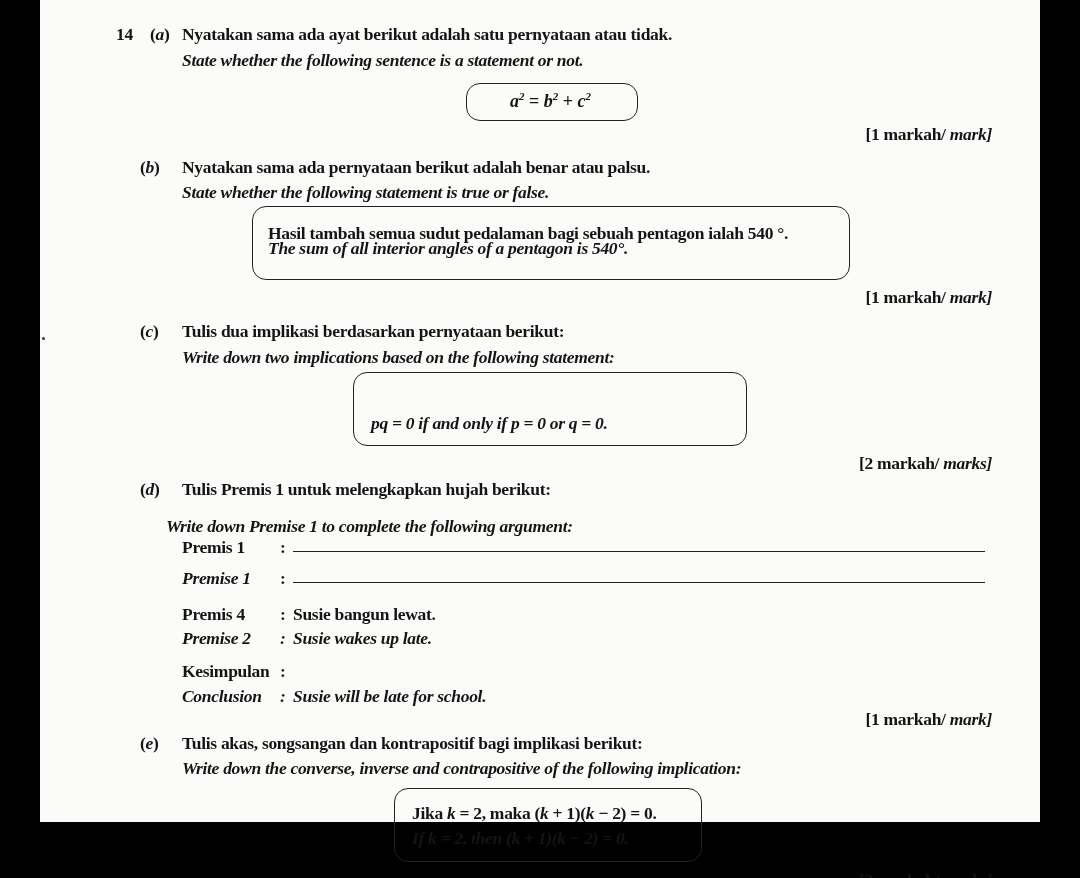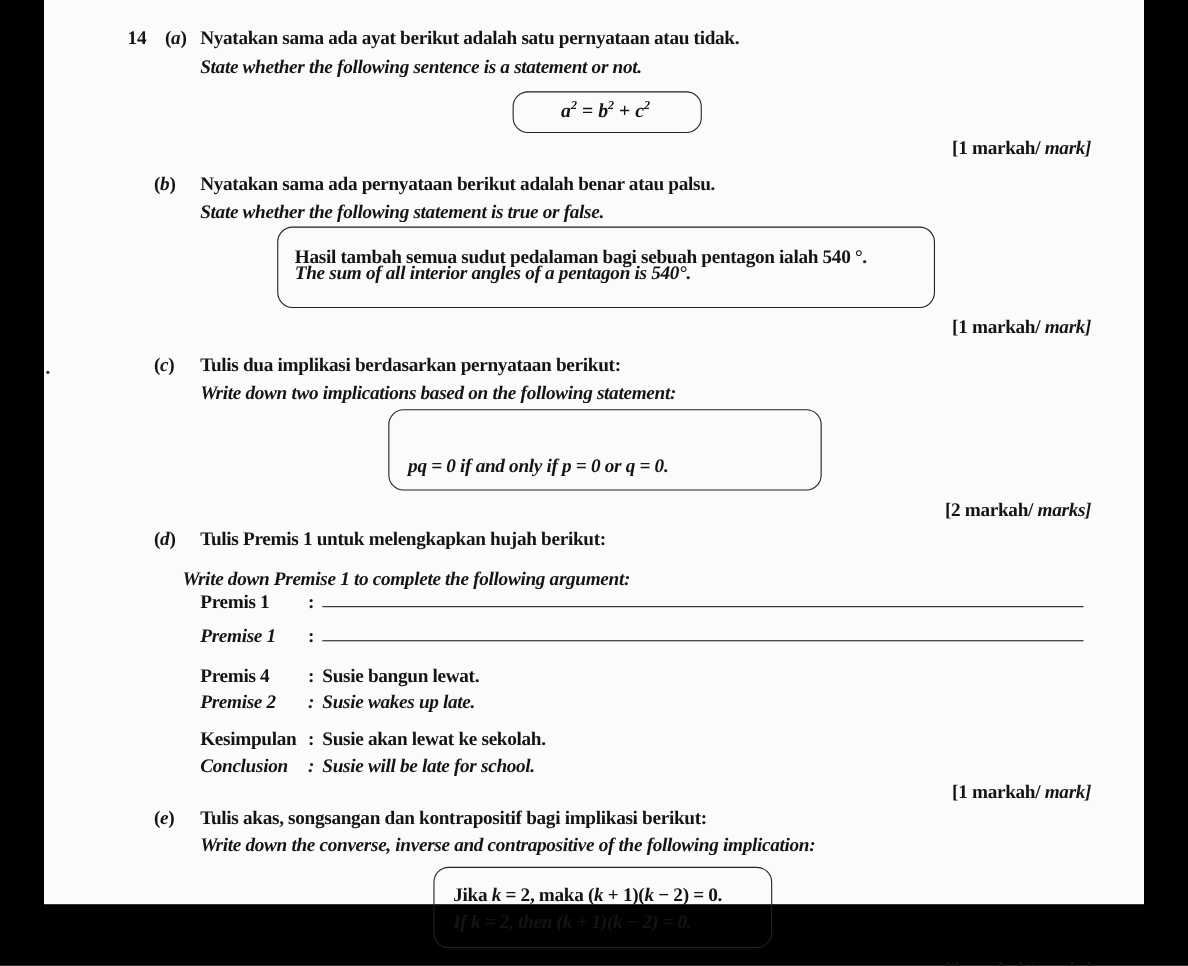--- a/index.html
+++ b/index.html
@@ -88,21 +88,20 @@
   <div class="abs t b" style="left:142px;top:604px;">Premis 4</div>
   <div class="abs t b" style="left:240px;top:604px;">:</div>
   <div class="abs t b" style="left:253px;top:604px;">Susie bangun lewat.</div>
 
   <div class="abs t bi" style="left:142px;top:628px;">Premise 2</div>
   <div class="abs t bi" style="left:240px;top:628px;">:</div>
   <div class="abs t bi" style="left:253px;top:628px;">Susie wakes up late.</div>
 
   <div class="abs t b" style="left:142px;top:661px;">Kesimpulan</div>
   <div class="abs t b" style="left:240px;top:661px;">:</div>
-  <div class="abs t b" style="left:253px;top:661px;">Susie akan lewat ke sekolah.</div>
 
   <div class="abs t bi" style="left:142px;top:686px;">Conclusion</div>
   <div class="abs t bi" style="left:240px;top:686px;">:</div>
   <div class="abs t bi" style="left:253px;top:686px;">Susie will be late for school.</div>
 
   <div class="abs mark" style="right:48px;top:709px;">
     <span>[1 markah/</span> <span class="m">mark]</span>
   </div>
 
   <div class="abs t b" style="left:100px;top:733px;">(<span class="i">e</span>)</div>

